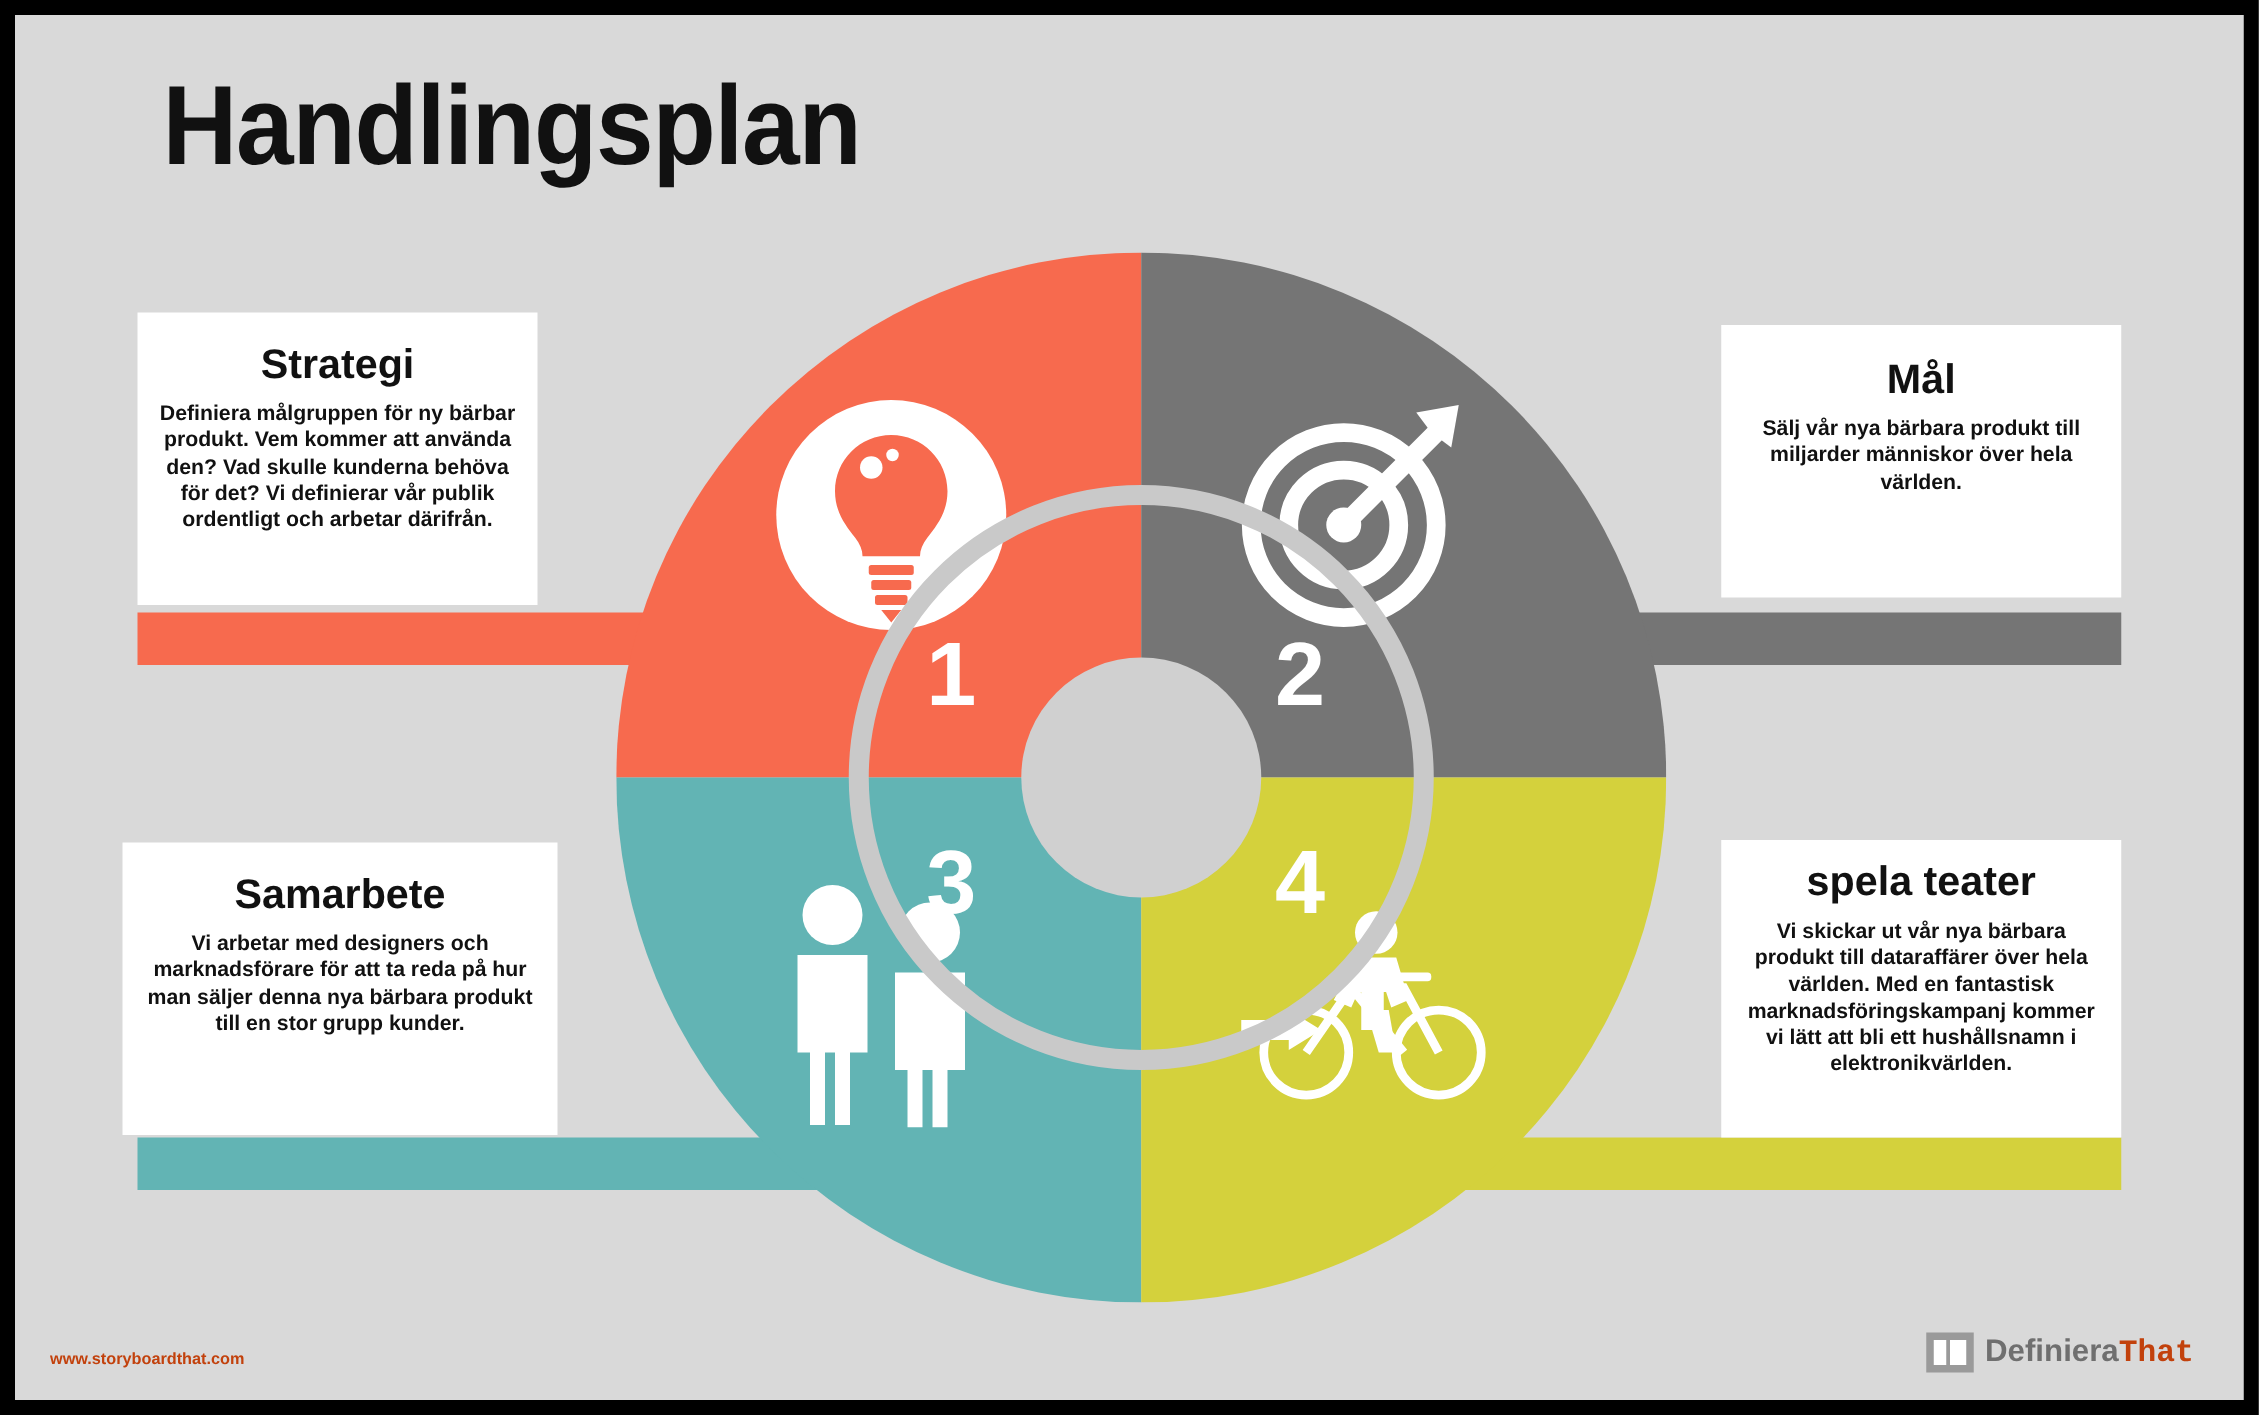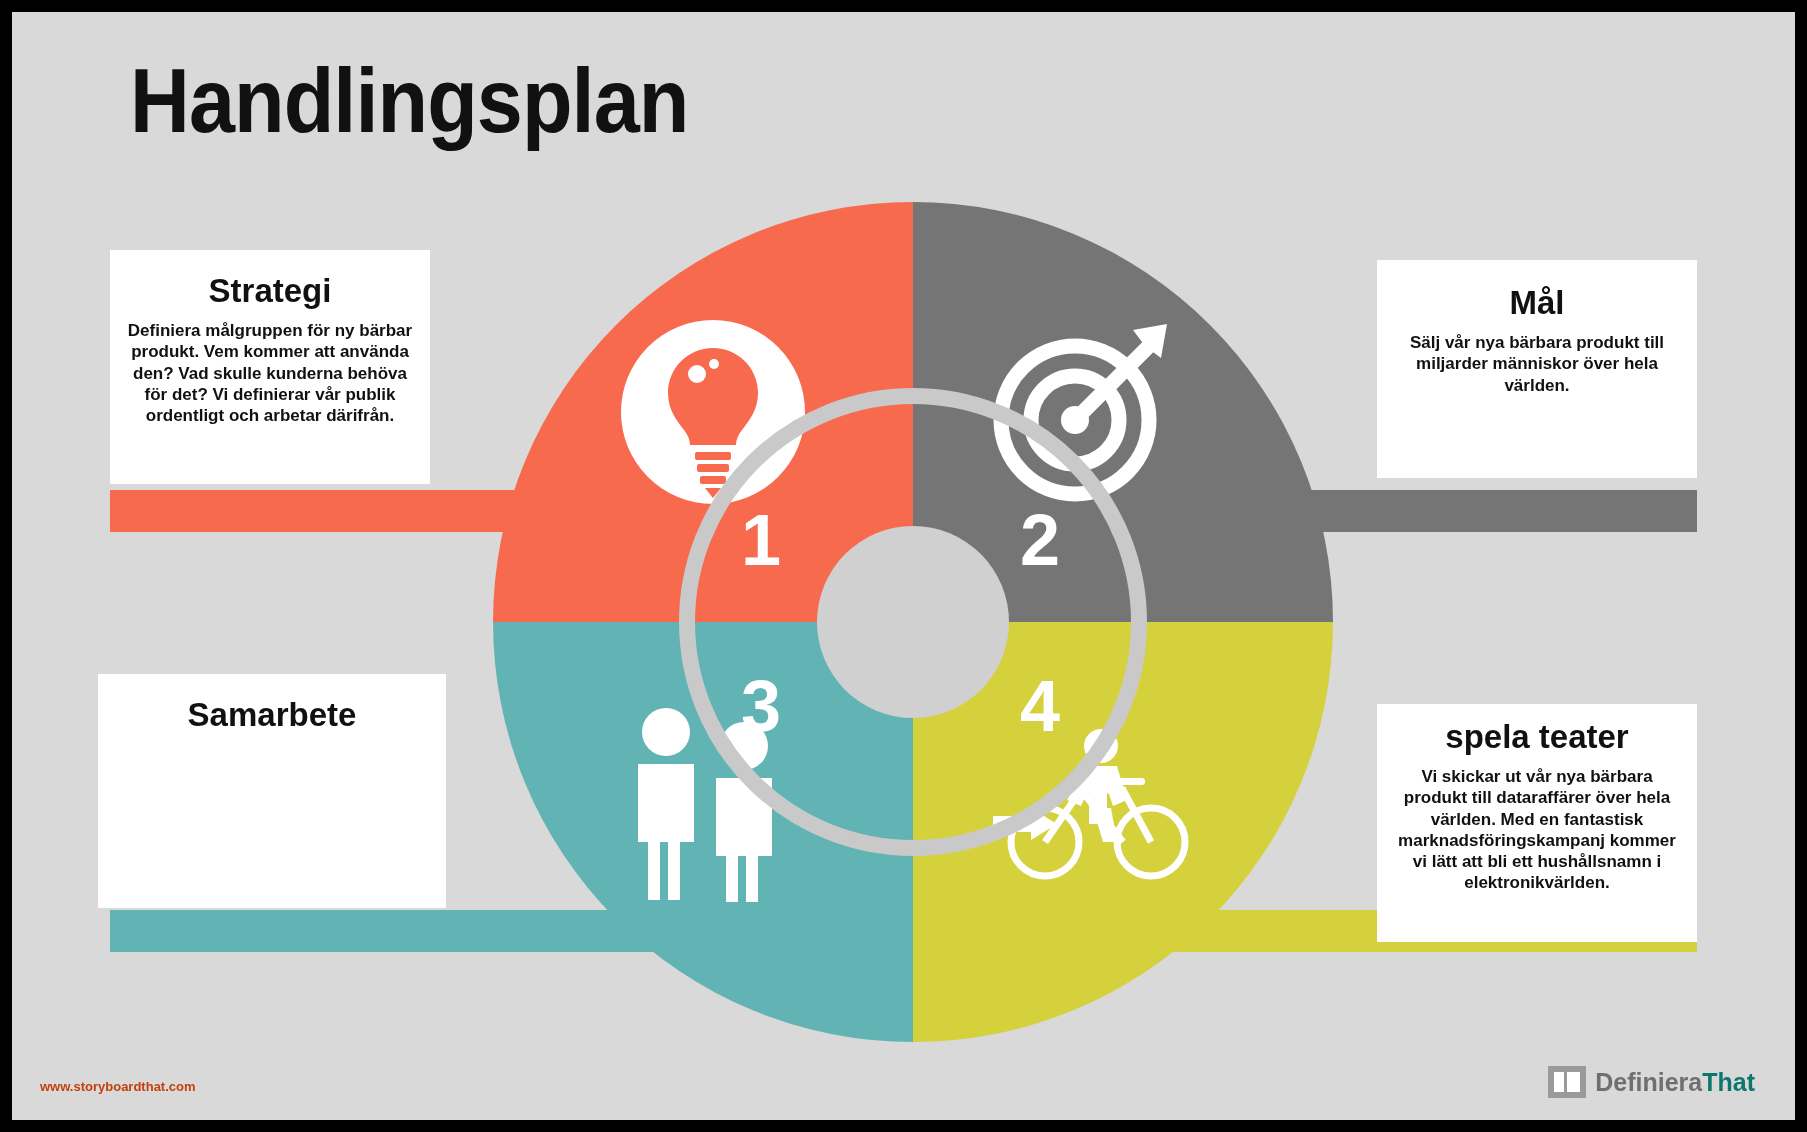--- a/index.html
+++ b/index.html
@@ -82,21 +82,21 @@
     font-family:"Liberation Sans Narrow","Liberation Sans",sans-serif;
   }
   .card p{
     margin:0;font-size:17px;line-height:1.25;
     font-weight:bold;color:#111;
     font-family:"Liberation Sans Narrow","Liberation Sans",sans-serif;
   }
   .card-tl{left:98px;top:238px;width:320px;height:234px;padding-top:22px;}
   .card-tr{right:98px;top:248px;width:320px;height:218px;padding-top:24px;}
   .card-bl{left:86px;top:662px;width:348px;height:234px;padding-top:22px;}
-  .card-br{right:98px;top:660px;width:320px;height:238px;margin-top:32px;}
+  .card-br{right:98px;top:660px;width:320px;height:238px;}
 
   .footer-url{
     position:absolute;left:28px;bottom:26px;
     font-size:13px;font-weight:bold;color:#c2410c;
     font-family:"Liberation Sans Narrow","Liberation Sans",sans-serif;
   }
   .logo{
     position:absolute;right:40px;bottom:22px;
     display:flex;align-items:center;gap:9px;
   }
@@ -109,21 +109,21 @@
     position:relative;
   }
   .logo-mark span::after{
     content:"";position:absolute;left:10px;top:0;
     width:3px;height:20px;background:#9a9a9a;
   }
   .logo-text{
     font-size:25px;font-weight:bold;color:#6f6f6f;
     font-family:"Liberation Sans Narrow","Liberation Sans",sans-serif;
   }
-  .logo-text b{color:#0f766e;}
+  .logo-text b{color:#c2410c;font-family:Liberation Mono, monospace;}
 </style>
 </head>
 <body>
 
 <div class="frame">
 
   <div class="title">Handlingsplan</div>
 
   <div class="bar bar-tl"></div>
   <div class="bar bar-tr"></div>
@@ -217,20 +217,21 @@
     <p>Sälj vår nya bärbara produkt till miljarder människor över hela världen.</p>
   </div>
 
   <div class="card card-tl">
     <h2>Strategi</h2>
     <p>Definiera målgruppen för ny bärbar produkt. Vem kommer att använda den? Vad skulle kunderna behöva för det? Vi definierar vår publik ordentligt och arbetar därifrån.</p>
   </div>
 
   <div class="card card-bl">
     <h2>Samarbete</h2>
+    <p>Vi arbetar med designers och marknadsförare för att ta reda på hur man säljer denna nya bärbara produkt till en stor grupp kunder.</p>
   </div>
 
   <div class="card card-br">
     <h2>spela teater</h2>
     <p>Vi skickar ut vår nya bärbara produkt till dataraffärer över hela världen. Med en fantastisk marknadsföringskampanj kommer vi lätt att bli ett hushållsnamn i elektronikvärlden.</p>
   </div>
 
   <div class="footer-url">www.storyboardthat.com</div>
 
   <div class="logo">

